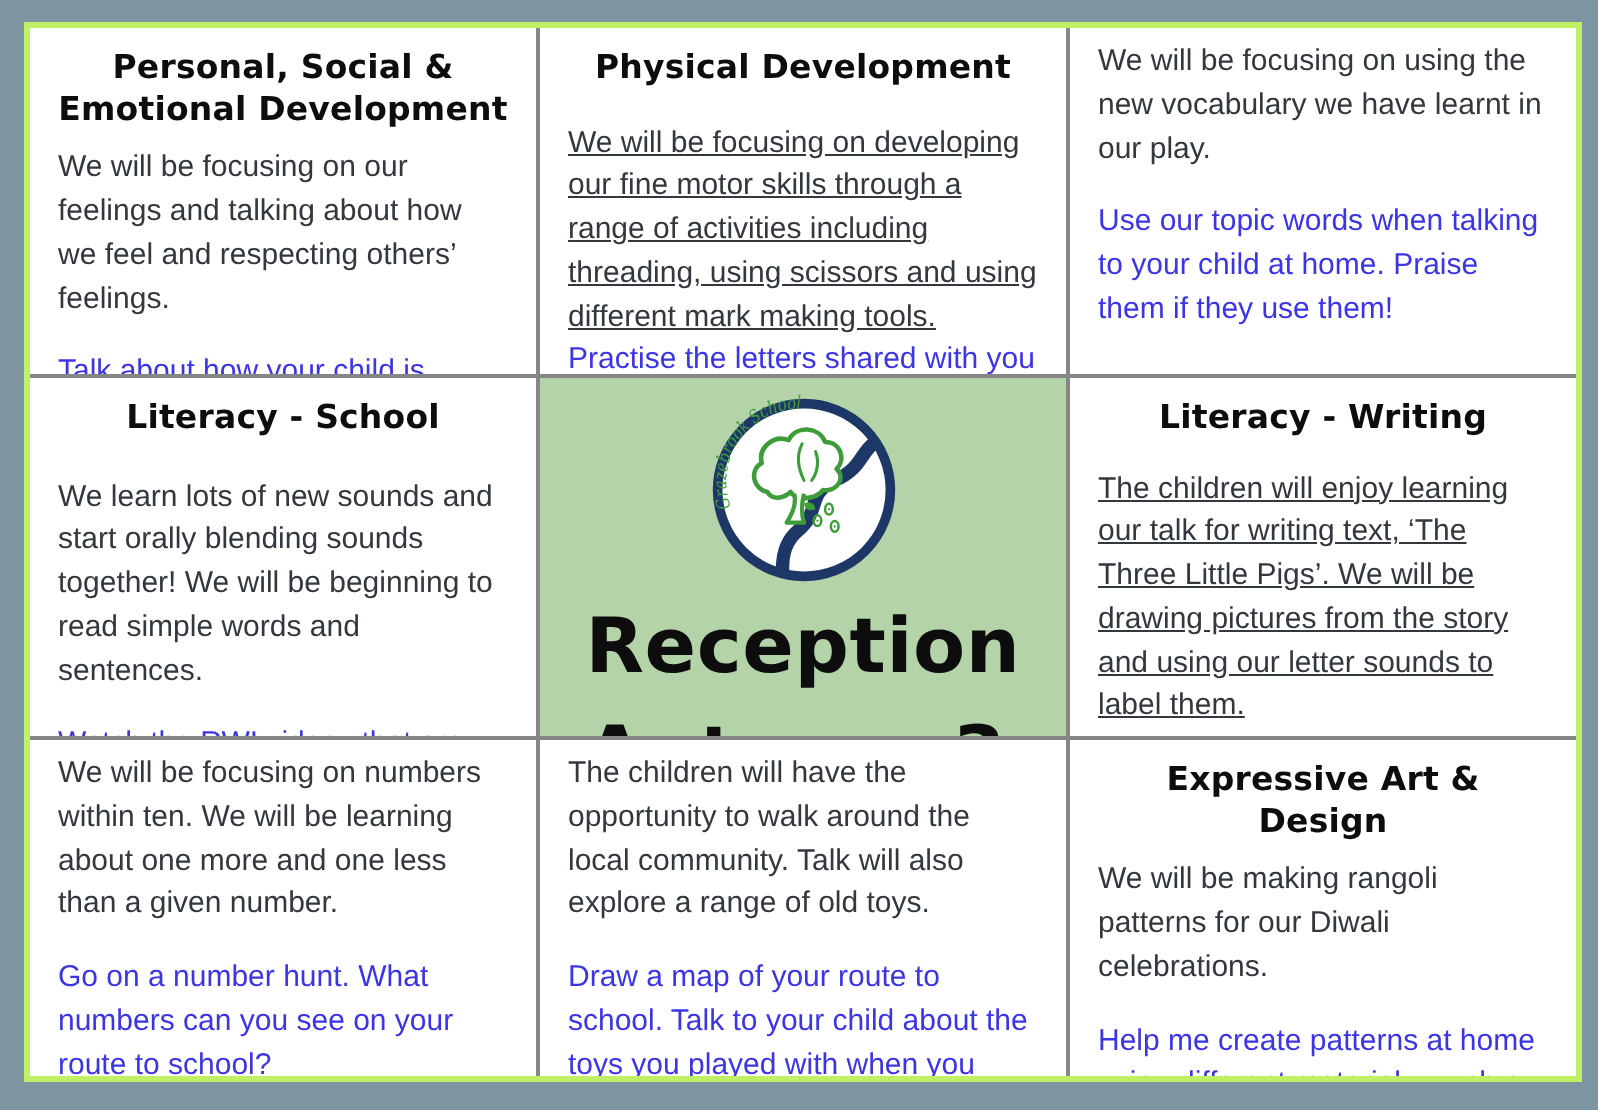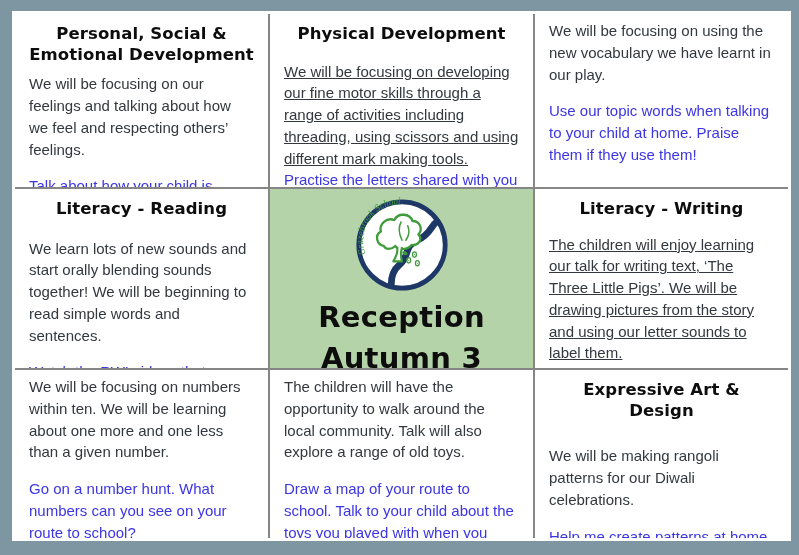--- a/index.html
+++ b/index.html
@@ -8,21 +8,21 @@
     background: #7e96a1;
     overflow: hidden;
     font-family: "Liberation Sans", sans-serif;
     position: relative;
   }
   .board {
     position: absolute;
     left: 12px; top: 11px;
     width: 779px; height: 530px;
     box-sizing: border-box;
-    border: 3px solid #ffffff;
+    border: 3px solid #bef264;
     background: #868686;
     display: grid;
     grid-template-columns: 253px 263px 1fr;
     grid-template-rows: 173px 179px 1fr;
     gap: 2px;
   }
   .cell {
     background: #ffffff;
     padding: 6px 14px 8px 14px;
     box-sizing: border-box;
@@ -52,24 +52,24 @@
     display: flex;
     flex-direction: column;
     align-items: center;
     justify-content: flex-start;
     padding: 8px 10px;
   }
   .logo { width: 96px; height: 96px; flex: 0 0 auto; }
   .big-title {
     font-family: "DejaVu Sans", sans-serif;
     font-weight: 800;
-    font-size: 29px;
+    font-size: 38px;
     line-height: 1.42;
     color: #0d0d0d;
-    text-align: center;
+    text-align: left;
     margin-top: 4px;
     letter-spacing: 0.3px;
   }
 </style>
 </head>
 <body>
 
 <div class="board">
 
   <div class="cell">
@@ -83,21 +83,21 @@
     <p class="body">We will be focusing on developing our fine motor skills through a range of activities including threading, using scissors and using different mark making tools.</p>
     <p class="home">Practise the letters shared with you for your child by their teacher.</p>
   </div>
 
   <div class="cell">
     <p class="body">We will be focusing on using the new vocabulary we have learnt in our play.</p>
     <p class="home">Use our topic words when talking to your child at home. Praise them if they use them!</p>
   </div>
 
   <div class="cell">
-    <h2 style="margin-bottom:18px;">Literacy - Reading</h2>
+    <h2 style="margin-bottom:18px;">Literacy - School</h2>
     <p class="body">We learn lots of new sounds and start orally blending sounds together! We will be beginning to read simple words and sentences.</p>
     <p class="home">Watch the RWI videos that are sent home every week.</p>
   </div>
 
   <div class="cell center-cell">
     <svg class="logo" viewBox="0 0 100 100" xmlns="http://www.w3.org/2000/svg">
       <defs>
         <clipPath id="logoClip">
             <circle cx="50" cy="50" r="43.5"></circle>
           </clipPath>
@@ -139,18 +139,18 @@
     <p class="body">We will be focusing on numbers within ten. We will be learning about one more and one less than a given number.</p>
     <p class="home">Go on a number hunt. What numbers can you see on your route to school?</p>
   </div>
 
   <div class="cell">
     <p class="body">The children will have the opportunity to walk around the local community. Talk will also explore a range of old toys.</p>
     <p class="home">Draw a map of your route to school. Talk to your child about the toys you played with when you were a child.</p>
   </div>
 
   <div class="cell">
-    <h2 style="margin-bottom:24px;">Expressive Art &amp; Design</h2>
+    <h2 style="margin-bottom:8px;">Expressive Art &amp; Design</h2>
     <p class="body">We will be making rangoli patterns for our Diwali celebrations.</p>
     <p class="home">Help me create patterns at home using different materials, such as pasta and rice.</p>
   </div>
 
 </div>
 
 </body></html>

